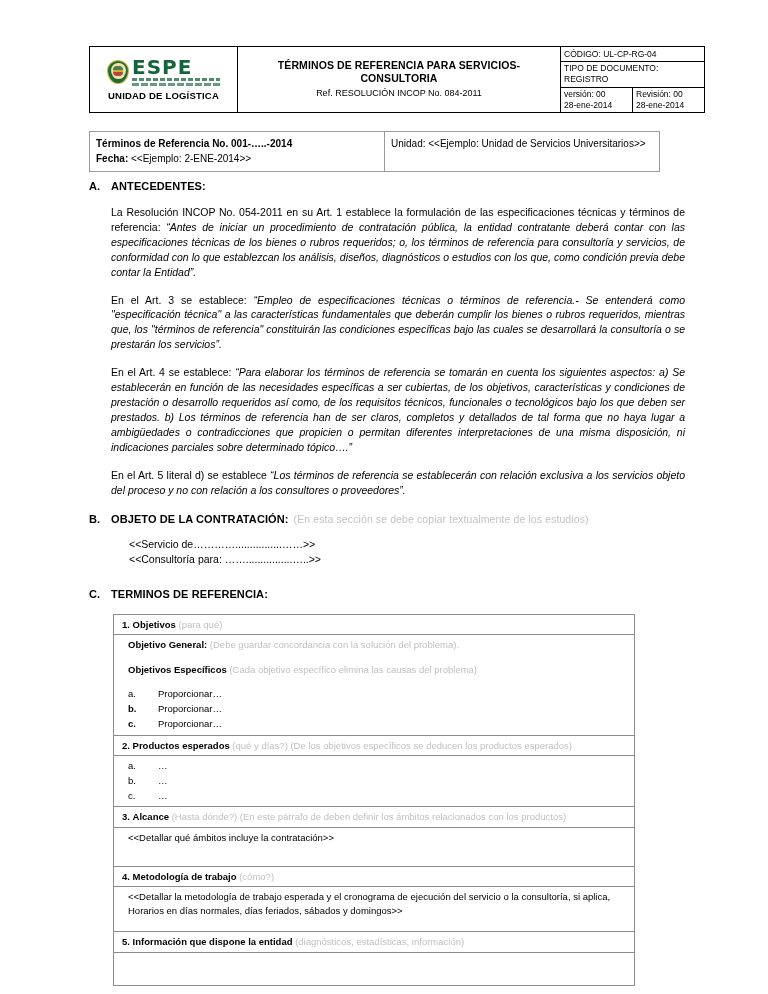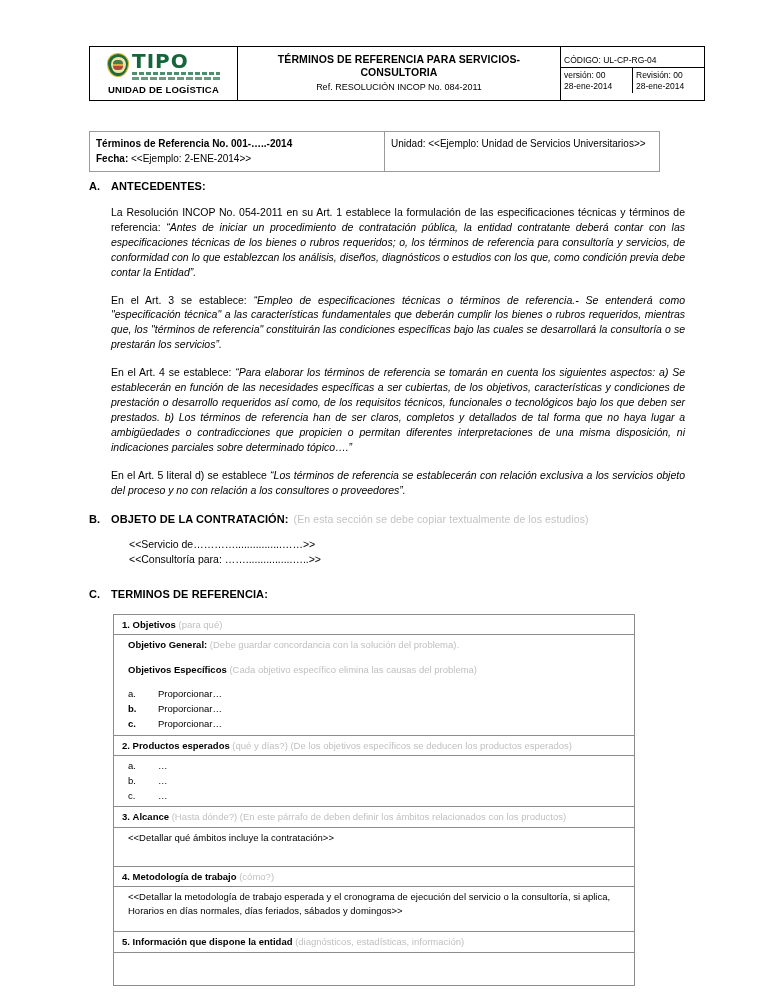--- a/index.html
+++ b/index.html
@@ -271,39 +271,45 @@
   <table class="header-table">
     <tbody>
         <tr>
       <td class="cell-logo">
         <div class="logo-wrap">
           <div class="logo-emblem">
             <div class="shield"></div>
             <div class="inner"></div>
           </div>
           <div class="logo-espe">
-            <span class="word">TIPO</span>
+            <span class="word">ESPE</span>
             <span class="subline"></span>
             <span class="subline2"></span>
           </div>
         </div>
         <div class="logo-unit">UNIDAD DE LOGÍSTICA</div>
       </td>
 
       <td class="cell-title">
         <div class="doc-title">TÉRMINOS DE REFERENCIA PARA SERVICIOS-</div>
         <div class="doc-title">CONSULTORIA</div>
         <div class="doc-ref">Ref. RESOLUCIÓN INCOP No. 084-2011</div>
       </td>
 
       <td class="cell-meta">
         <table class="meta-table">
           <tbody>
                 <tr>
             <td colspan="2">CÓDIGO: UL-CP-RG-04</td>
+          </tr>
+          <tr>
+            <td colspan="2">
+              <span>TIPO DE DOCUMENTO:</span><br>
+              <span>REGISTRO</span>
+            </td>
           </tr>
           <tr>
             <td class="split">
               <span>versión: 00</span><br>
               <span>28-ene-2014</span>
             </td>
             <td>
               <span>Revisión: 00</span><br>
               <span>28-ene-2014</span>
             </td>

